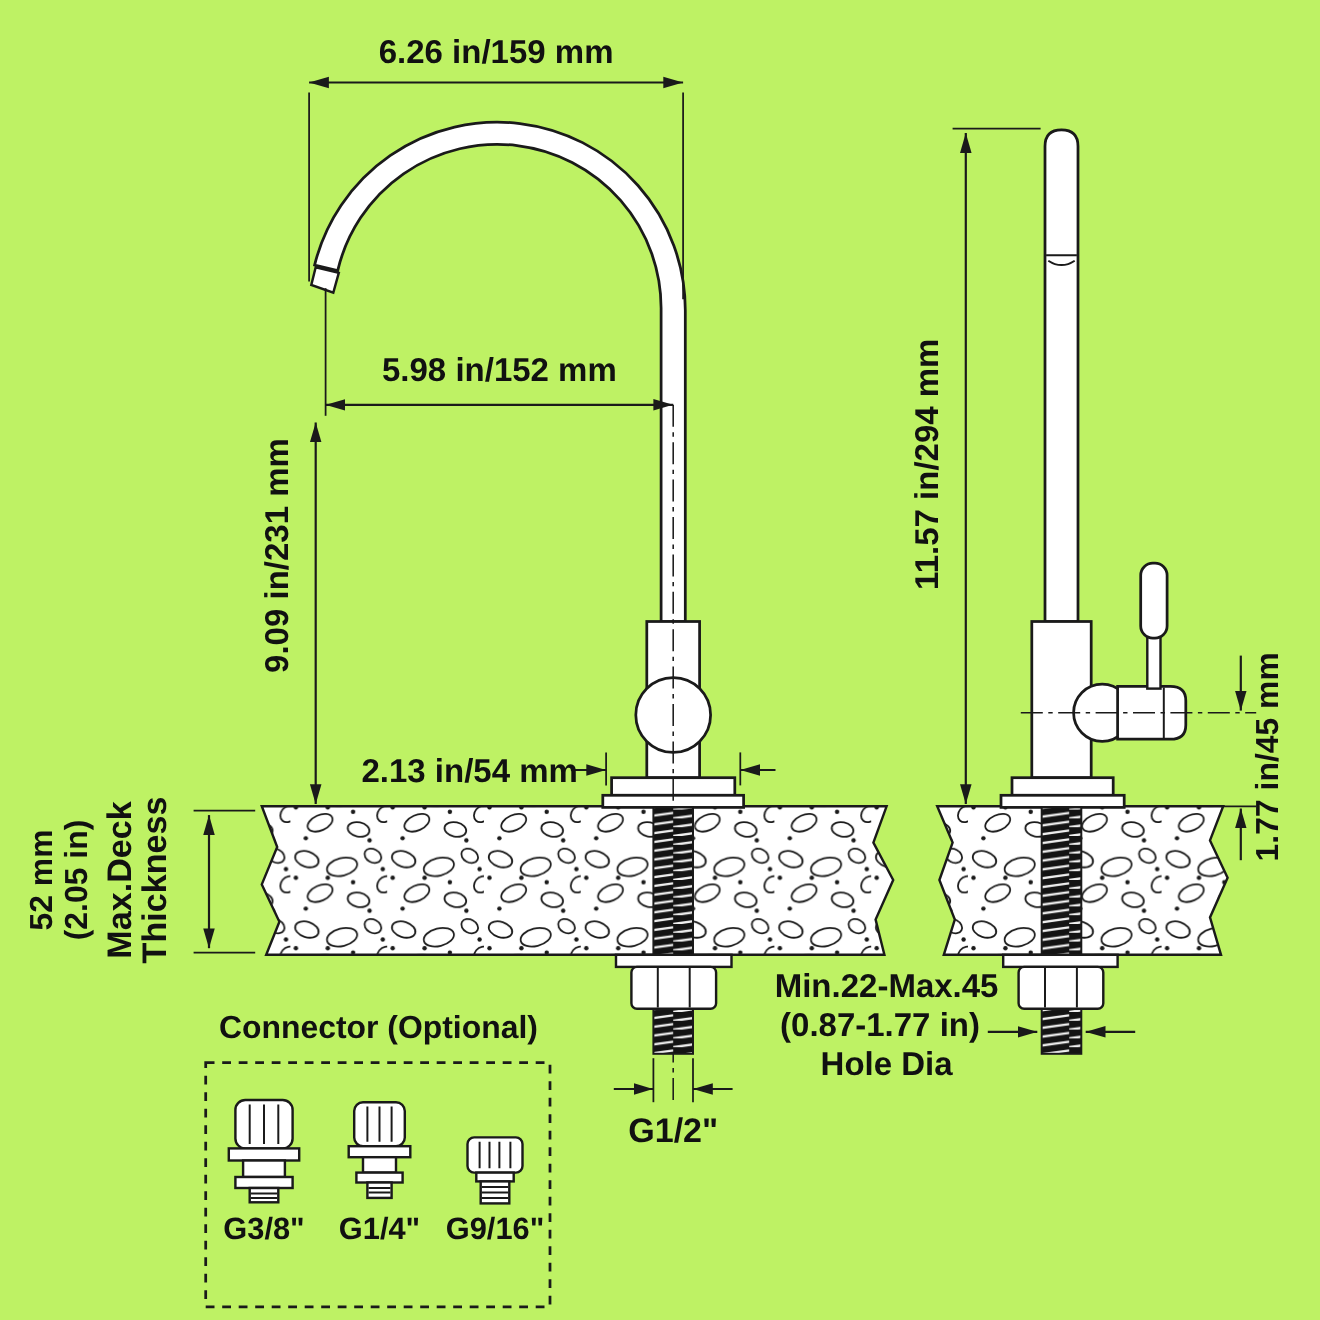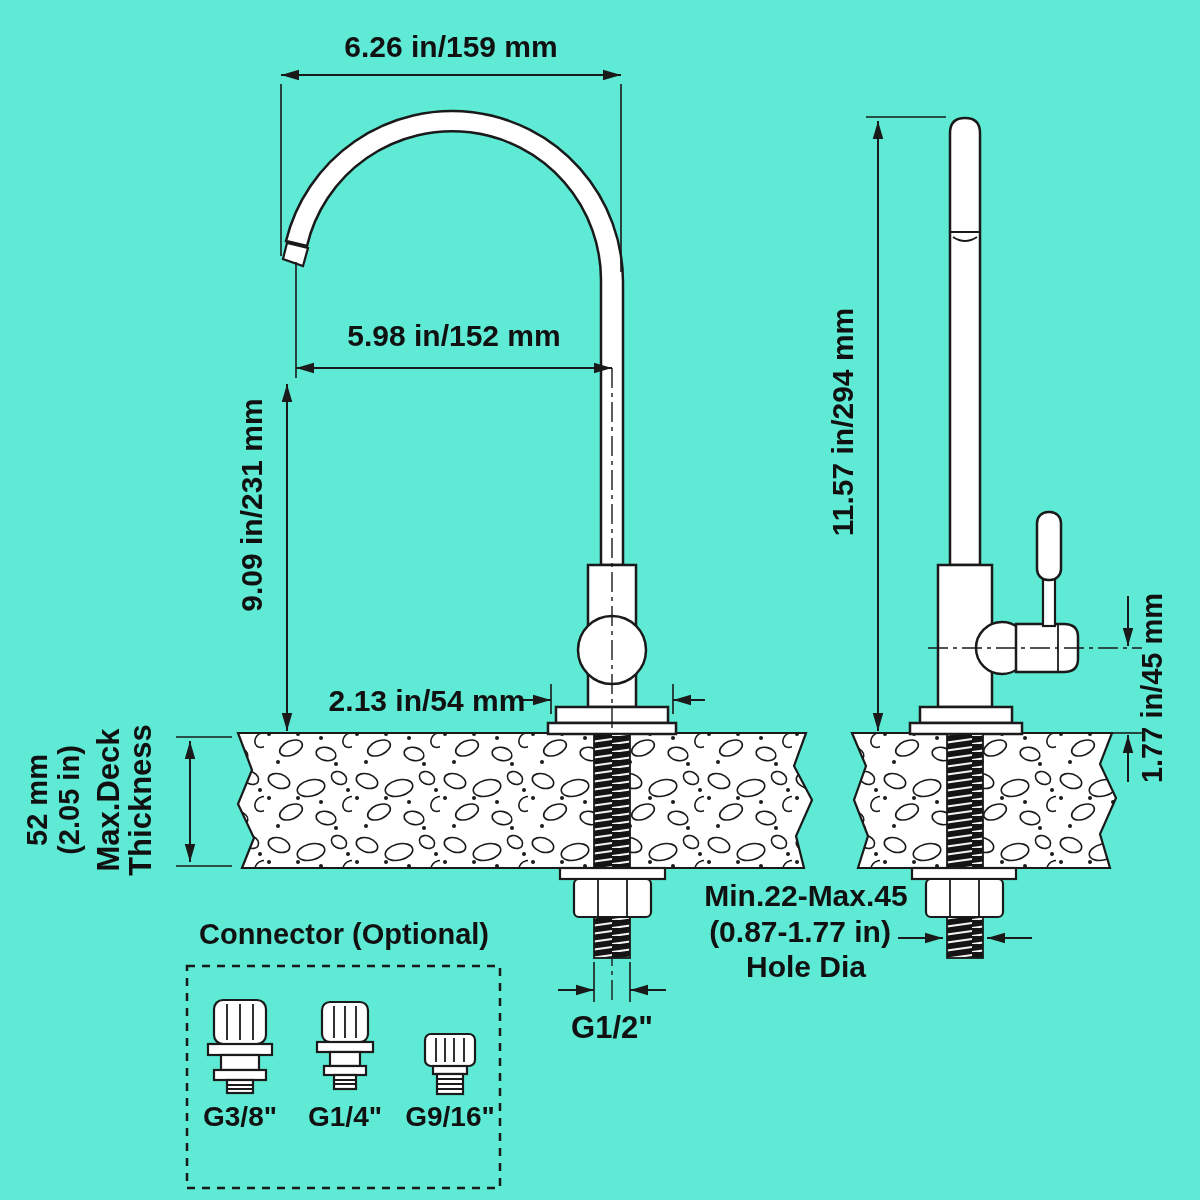--- a/index.html
+++ b/index.html
@@ -1,16 +1,16 @@
 <!DOCTYPE html>
 <html><head>
 <meta charset="utf-8">
 <style>
   html,body{margin:0;padding:0;background:#ffffff;}
-  .canvas{width:1200px;height:1200px;background:#5eead4;position:relative;overflow:hidden;}
+  .canvas{width:1200px;height:1200px;background:#bef264;position:relative;overflow:hidden;}
   svg{display:block;}
   text{font-family:"Liberation Sans",sans-serif;fill:#111111;}
   .t{font-size:30px;font-weight:600;}
   .ts{font-size:29px;font-weight:600;}
   .tb{font-size:30px;font-weight:700;}
   .tb2{font-size:31px;font-weight:700;}
   .tc{font-size:29px;font-weight:600;}
   .tl{font-size:28px;font-weight:600;}
   .ln{fill:#ffffff;stroke:#1a1a1a;stroke-width:2.5;}
   .ln2{fill:#ffffff;stroke:#1a1a1a;stroke-width:2.2;}

